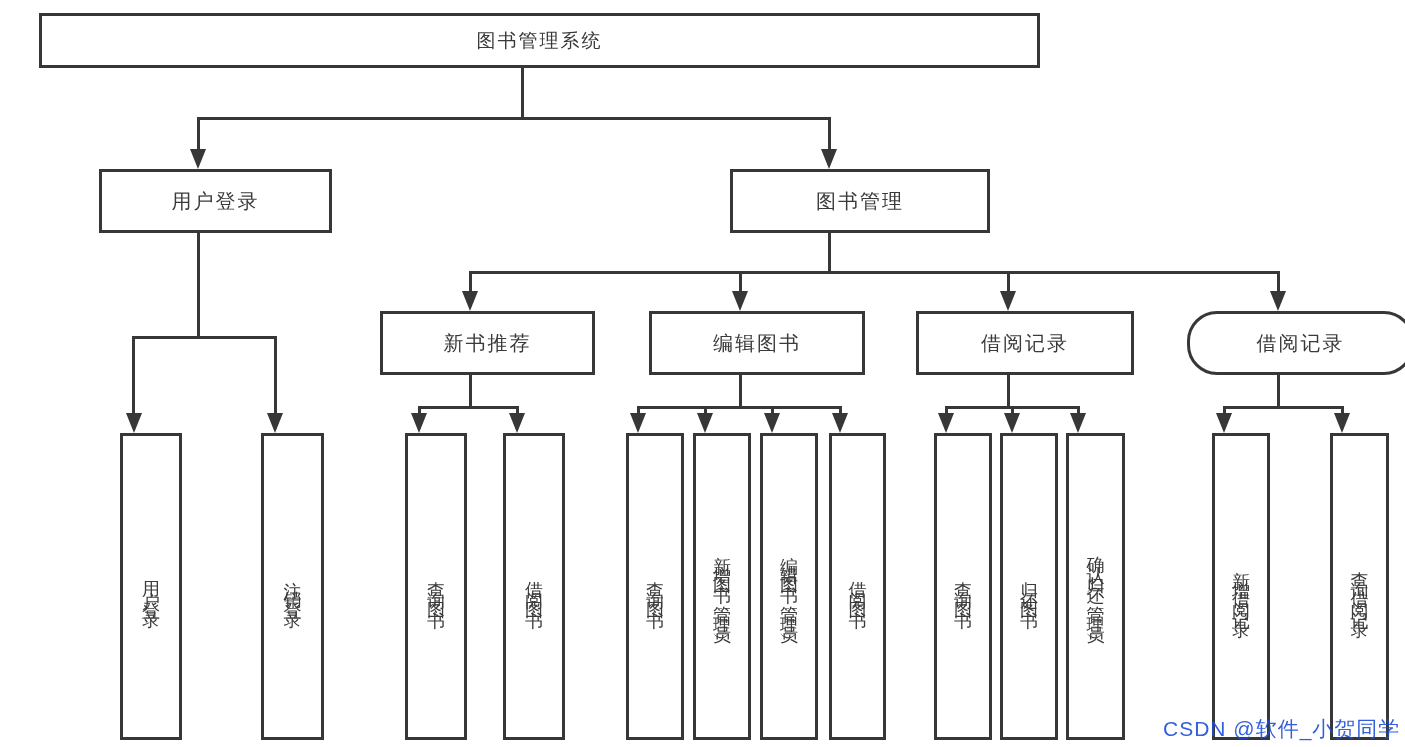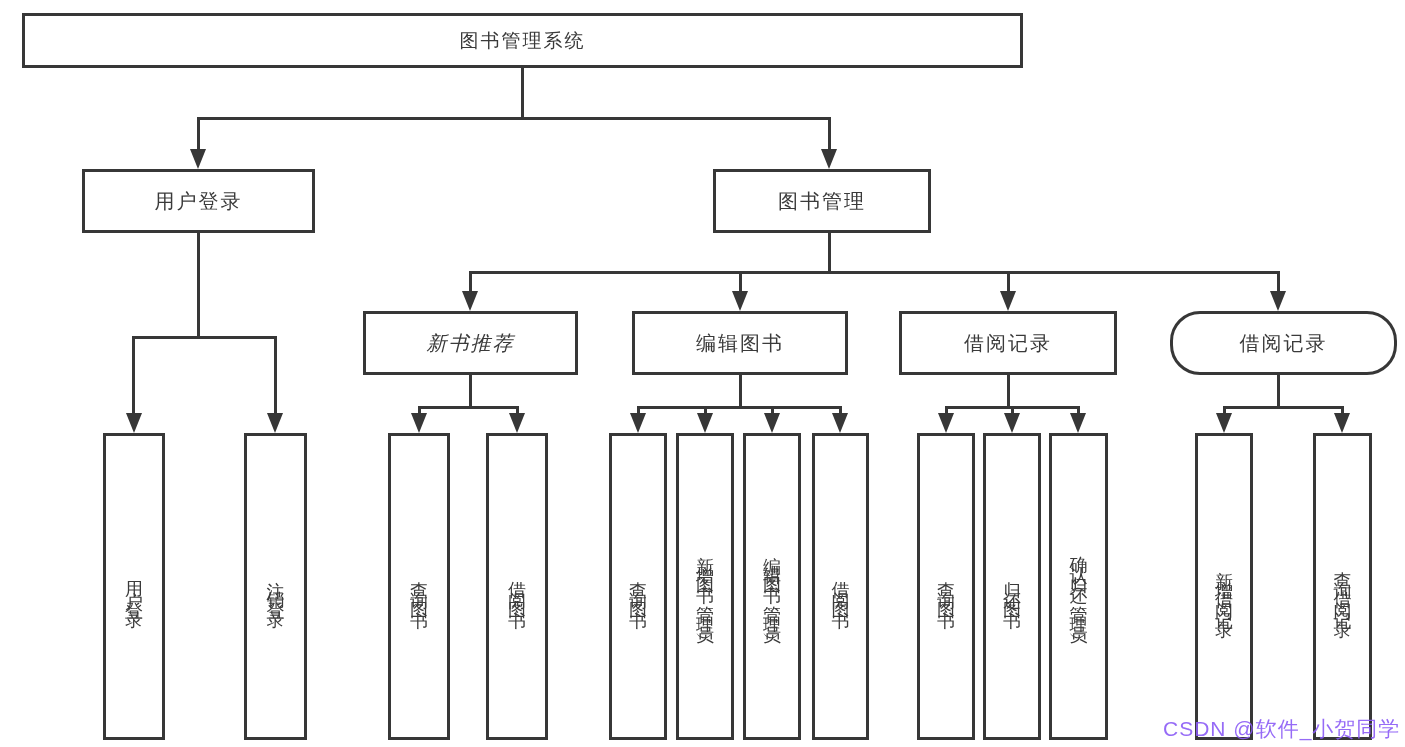--- a/index.html
+++ b/index.html
@@ -3,49 +3,49 @@
 <meta charset="utf-8">
 <style>
   html,body{margin:0;padding:0;background:#ffffff;}
   .canvas{
     position:relative;width:1405px;height:747px;background:#ffffff;overflow:hidden;
     font-family:"Liberation Sans","DejaVu Sans",sans-serif;color:#3a3a3a;
   }
   .node{
     position:absolute;box-sizing:border-box;background:#ffffff;border:3px solid #373737;
     display:flex;align-items:center;justify-content:center;
-    font-size:20px;letter-spacing:2px;z-index:2;white-space:nowrap;
+    font-size:20px;letter-spacing:2px;z-index:2;white-space:nowrap;margin-left:17px;
   }
   .leaf{font-size:18px;letter-spacing:0;}
   .leaf .vtext{
     writing-mode:vertical-rl;text-orientation:mixed;
     letter-spacing:10px;line-height:1;font-size:18px;
   }
   .vline,.hline{position:absolute;background:#373737;z-index:1;}
   .arrow{
     position:absolute;width:0;height:0;z-index:1;
     border-left:8px solid transparent;border-right:8px solid transparent;
     border-top:20px solid #373737;
   }
   .watermark{
-    position:absolute;z-index:5;color:#8b5cf6;font-size:21px;letter-spacing:1px;
+    position:absolute;z-index:5;color:#1d4ed8;font-size:21px;letter-spacing:1px;
     opacity:.9;white-space:nowrap;
   }
 </style>
 </head>
 <body>
 
 <div class="canvas">
 
   <div class="node" style="left:22px;top:13px;width:1001px;height:55px;font-size:19px;">图书管理系统</div>
 
   <div class="node" style="left:82px;top:169px;width:233px;height:64px;">用户登录</div>
-  <div class="node" style="left:713px;top:169px;width:218px;height:64px;">图书管理</div>
+  <div class="node" style="left:713px;top:169px;width:260px;height:64px;">图书管理</div>
 
-  <div class="node" style="left:363px;top:311px;width:215px;height:64px;font-style:italic;">新书推荐</div>
+  <div class="node" style="left:363px;top:311px;width:215px;height:64px;">新书推荐</div>
   <div class="node" style="left:632px;top:311px;width:216px;height:64px;">编辑图书</div>
   <div class="node" style="left:899px;top:311px;width:218px;height:64px;">借阅记录</div>
   <div class="node" style="left:1170px;top:311px;width:227px;height:64px;border-radius:30px;">借阅记录</div>
 
   <div class="node leaf" style="left:103px;top:433px;width:62px;height:307px;">
       <span class="vtext">用户登录</span>
     </div>
   <div class="node leaf" style="left:244px;top:433px;width:63px;height:307px;">
       <span class="vtext">注销登录</span>
     </div>

